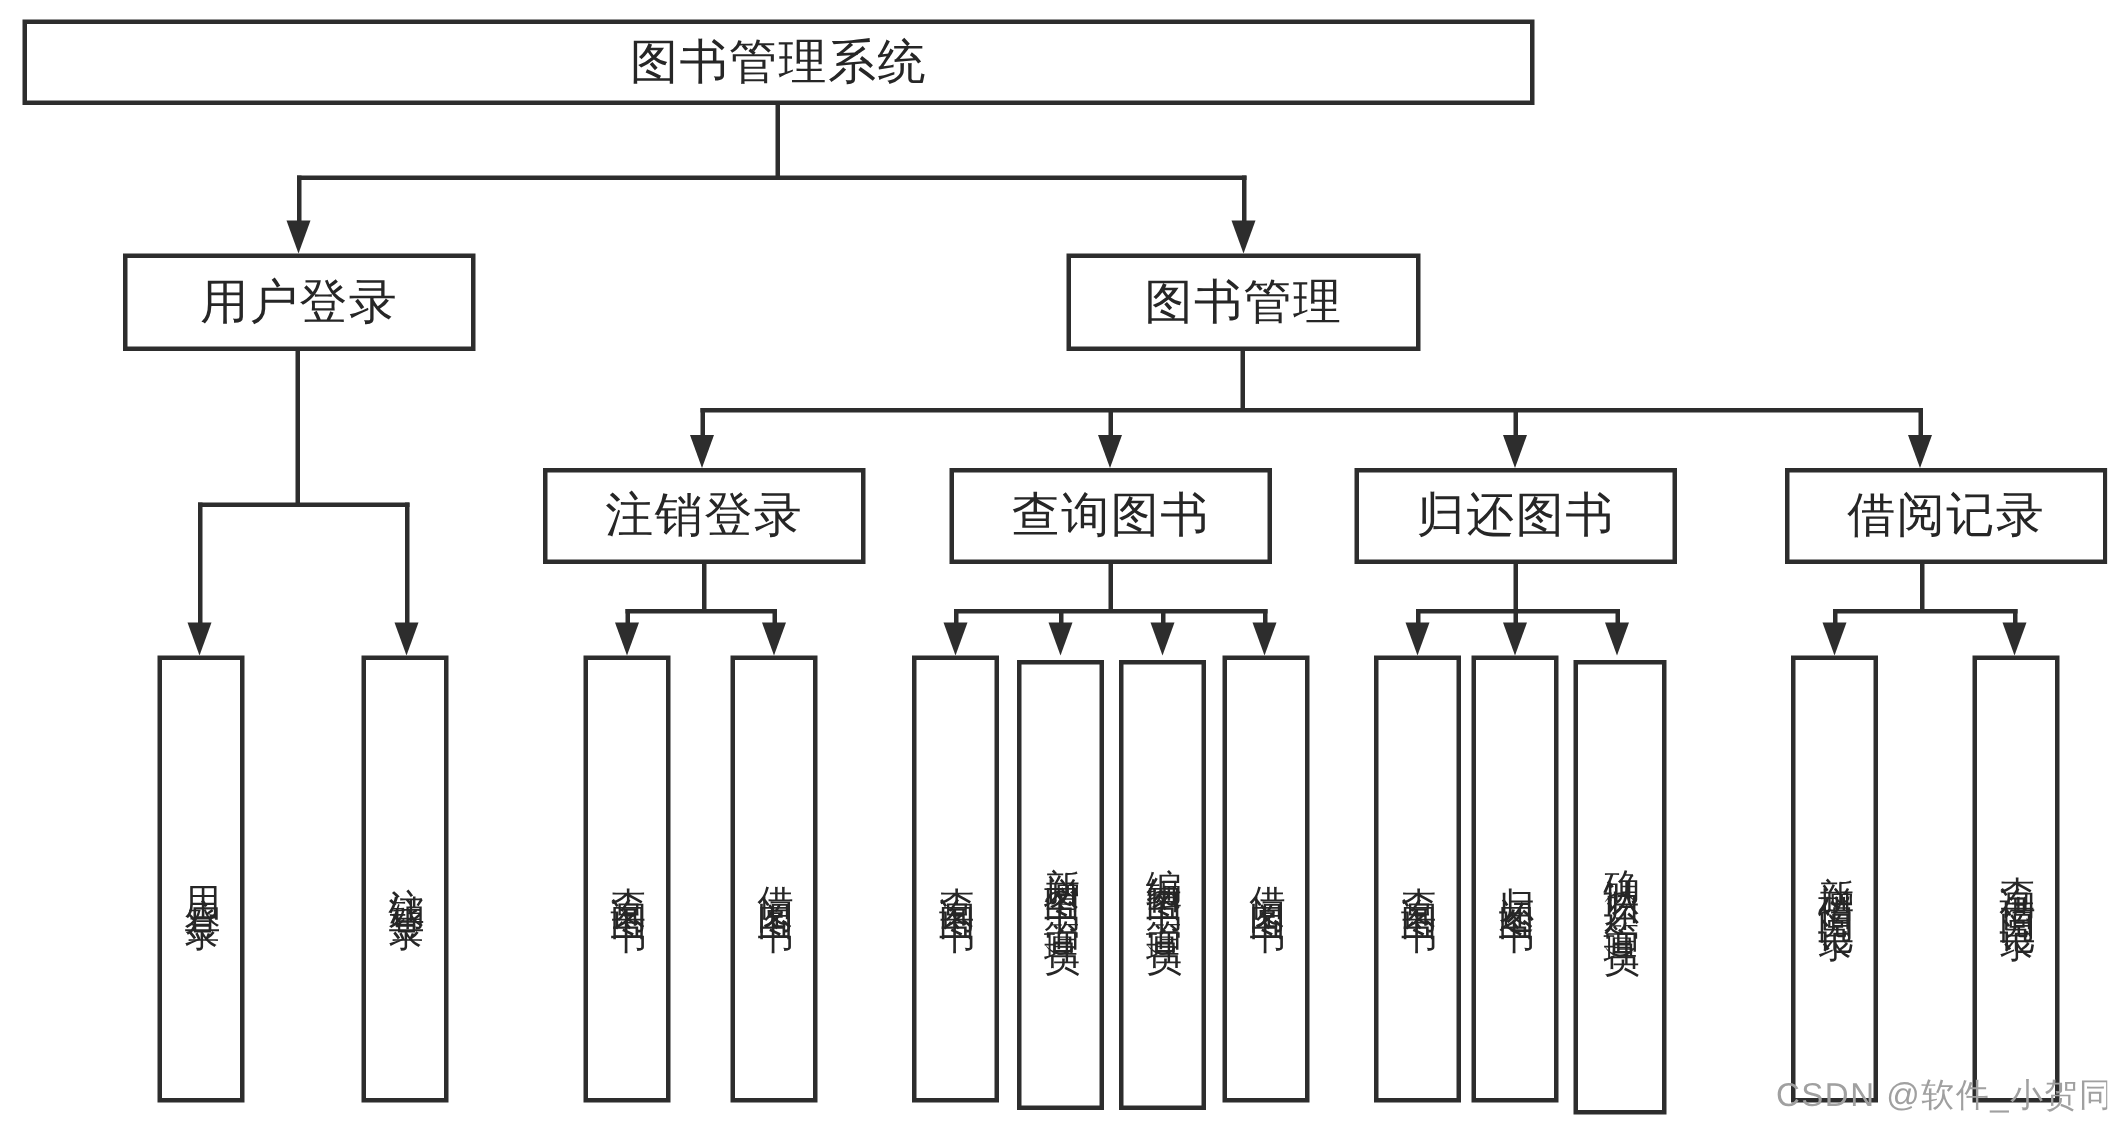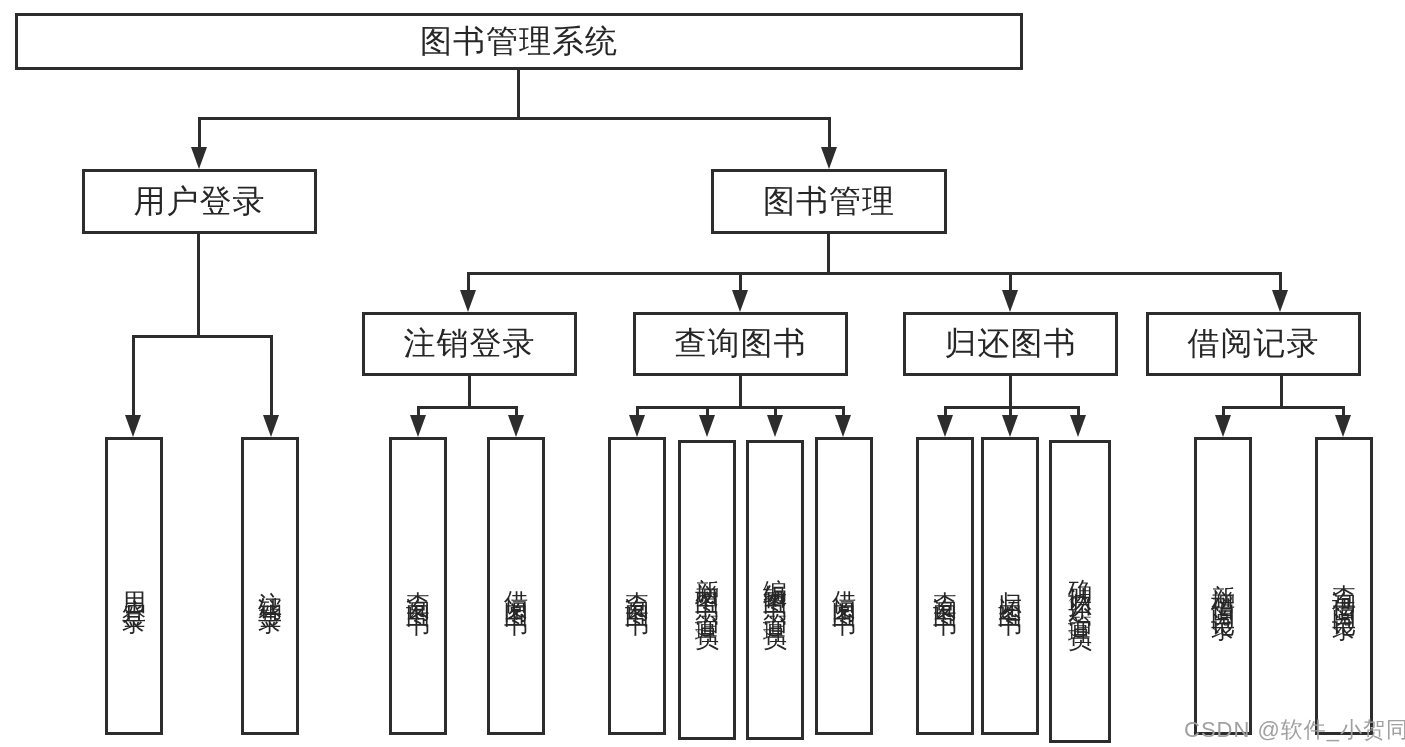--- a/index.html
+++ b/index.html
@@ -52,21 +52,21 @@
   </div>
 
   <div class="box" style="left:633px; top:312px; width:215px; height:64px;">
     <span class="hlabel">查询图书</span>
   </div>
 
   <div class="box" style="left:903px; top:312px; width:215px; height:64px;">
     <span class="hlabel">归还图书</span>
   </div>
 
-  <div class="box" style="left:1146px; top:312px; width:215px; height:64px;">
+  <div class="box" style="left:1190px; top:312px; width:215px; height:64px;">
     <span class="hlabel">借阅记录</span>
   </div>
 
   <div class="box" style="left:105px; top:437px; width:58px; height:298px;">
     <span class="vlabel">用户登录</span>
   </div>
   <div class="box" style="left:241px; top:437px; width:58px; height:298px;">
     <span class="vlabel">注销登录</span>
   </div>
 

